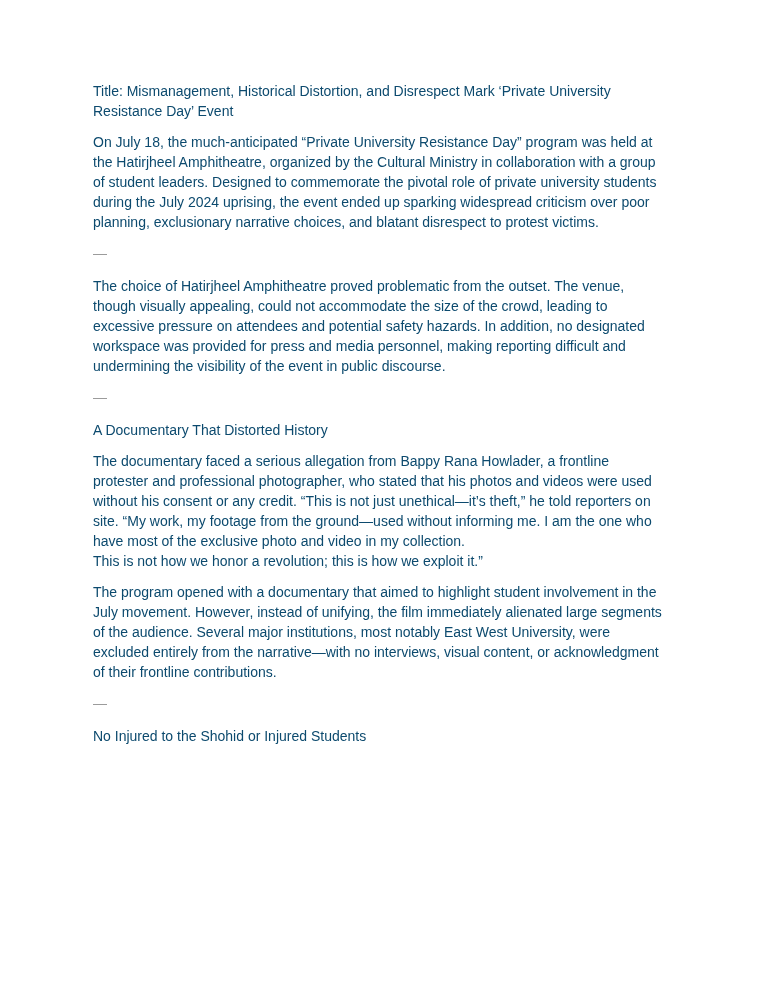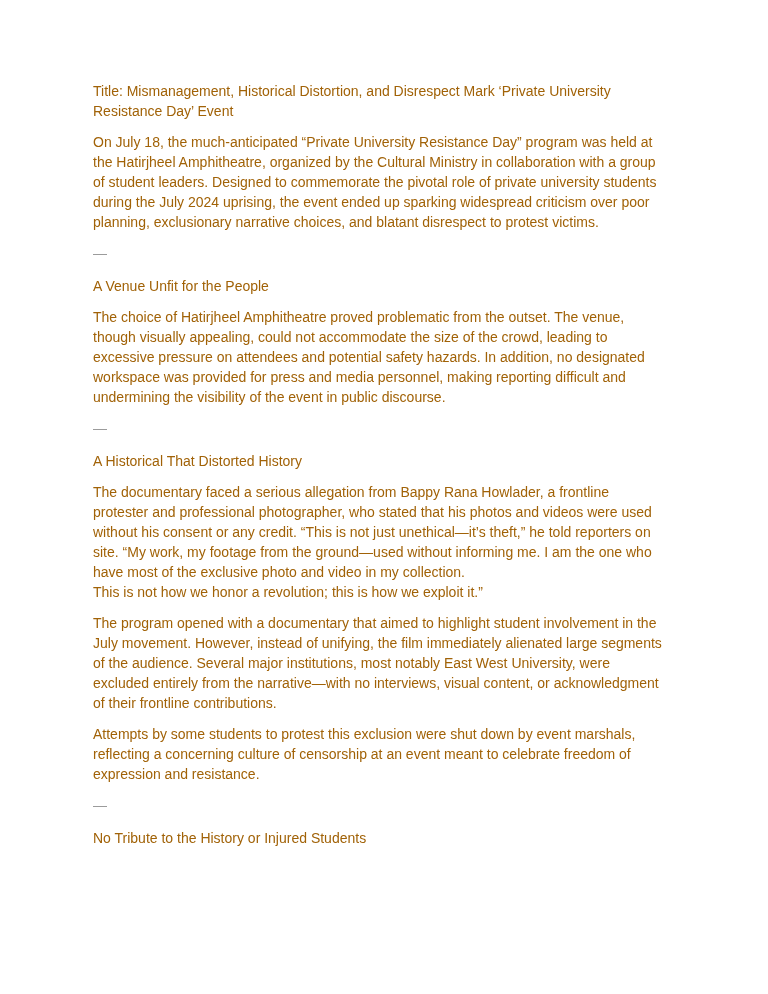--- a/index.html
+++ b/index.html
@@ -21,56 +21,52 @@
       padding: 81px 90px 60px 93px;
       background: #ffffff;
     }
     .block {
       font-size: 14px;
       line-height: 20px;
       font-weight: 400;
       margin: 0 0 11px 0;
       white-space: pre-wrap;
       max-width: 600px;
-      color: #a16207;
+      color: #0c4a6e;
     }
     .divider {
       color: #9b9b9b;
       margin-bottom: 13px;
     }
   </style>
 </head>
 <body>
 
 <div class="page">
   <p class="block">Title: Mismanagement, Historical Distortion, and Disrespect Mark ‘Private University
 Resistance Day’ Event</p>
   <p class="block">On July 18, the much-anticipated “Private University Resistance Day” program was held at
 the Hatirjheel Amphitheatre, organized by the Cultural Ministry in collaboration with a group
 of student leaders. Designed to commemorate the pivotal role of private university students
 during the July 2024 uprising, the event ended up sparking widespread criticism over poor
 planning, exclusionary narrative choices, and blatant disrespect to protest victims.</p>
   <p class="block divider">—</p>
-  <p class="block">A Venue Unfit for the People</p>
   <p class="block">The choice of Hatirjheel Amphitheatre proved problematic from the outset. The venue,
 though visually appealing, could not accommodate the size of the crowd, leading to
 excessive pressure on attendees and potential safety hazards. In addition, no designated
 workspace was provided for press and media personnel, making reporting difficult and
 undermining the visibility of the event in public discourse.</p>
   <p class="block divider">—</p>
-  <p class="block">A Historical That Distorted History</p>
+  <p class="block">A Documentary That Distorted History</p>
   <p class="block">The documentary faced a serious allegation from Bappy Rana Howlader, a frontline
 protester and professional photographer, who stated that his photos and videos were used
 without his consent or any credit. “This is not just unethical—it’s theft,” he told reporters on
 site. “My work, my footage from the ground—used without informing me. I am the one who
 have most of the exclusive photo and video in my collection.
 This is not how we honor a revolution; this is how we exploit it.”</p>
   <p class="block">The program opened with a documentary that aimed to highlight student involvement in the
 July movement. However, instead of unifying, the film immediately alienated large segments
 of the audience. Several major institutions, most notably East West University, were
 excluded entirely from the narrative—with no interviews, visual content, or acknowledgment
 of their frontline contributions.</p>
-  <p class="block">Attempts by some students to protest this exclusion were shut down by event marshals,
-reflecting a concerning culture of censorship at an event meant to celebrate freedom of
-expression and resistance.</p>
   <p class="block divider">—</p>
-  <p class="block">No Tribute to the History or Injured Students</p>
+  <p class="block">No Injured to the Shohid or Injured Students</p>
 </div>
 
 </body></html>

